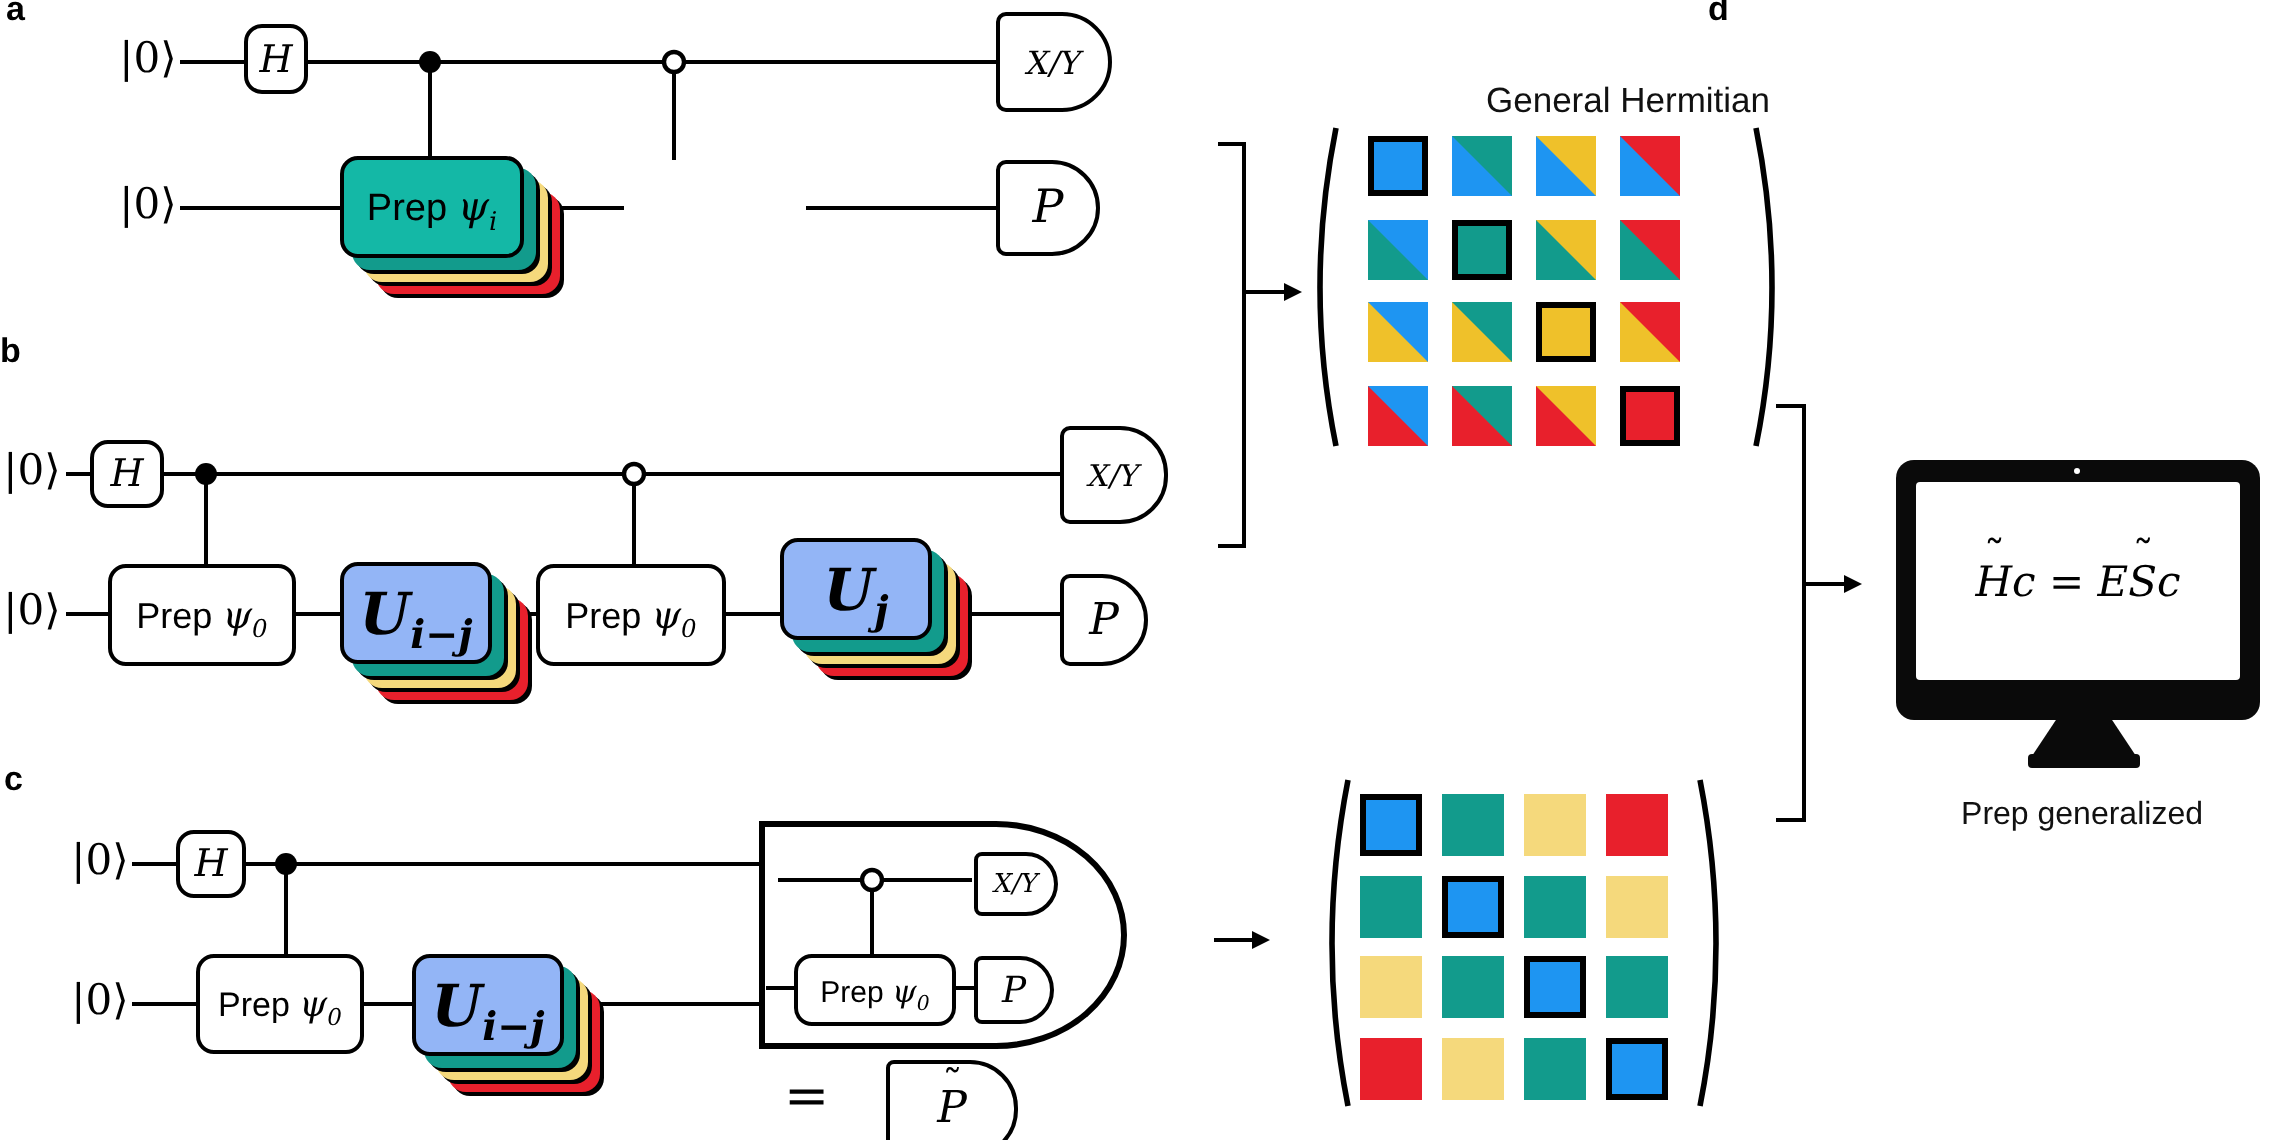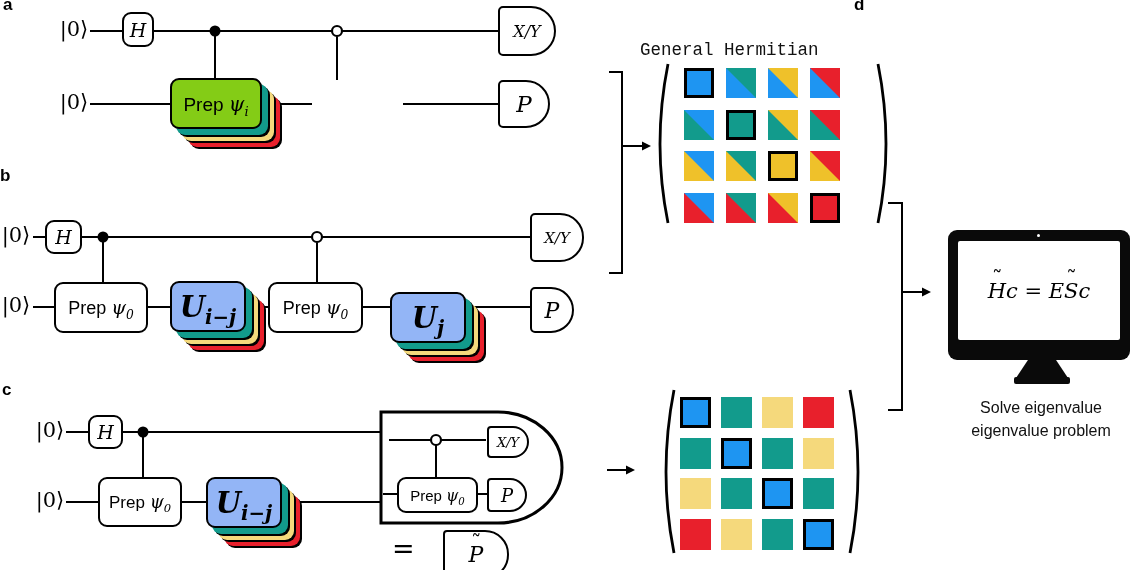--- a/index.html
+++ b/index.html
@@ -18,21 +18,21 @@
   .stack{box-sizing:border-box;border:2.5px solid #000;border-radius:9px;
          display:flex;align-items:center;justify-content:center;}
   .preplbl{font-size:19px;white-space:pre;}
   .wgate .preplbl{font-size:18px;}
   .psi{font-family:"DejaVu Serif",serif;font-style:italic;font-size:1.05em;}
   sub.s{font-family:"DejaVu Serif",serif;font-style:italic;font-size:0.68em;line-height:0;}
   .ulbl{font-family:"DejaVu Serif",serif;font-style:italic;font-weight:bold;font-size:29px;}
   .meas{box-sizing:border-box;background:#fff;border:2.8px solid #000;
         display:flex;align-items:center;justify-content:center;
         font-family:"DejaVu Serif",serif;font-style:italic;}
-  .mtitle{font-size:17.5px;text-align:left;color:#111;z-index:2;font-family:Liberation Mono, monospace;}
+  .mtitle{font-size:17.5px;text-align:right;color:#111;z-index:2;}
   .mcell{position:absolute;z-index:2;box-sizing:border-box;}
   .mdiag{border:3.5px solid #000;}
   .tilded{position:relative;display:inline-block;}
   .tilded .tl{position:absolute;top:-0.48em;left:52%;transform:translateX(-50%);
               font-style:normal;line-height:1;}
   
   .mon-frame{background:#0a0a0a;border-radius:9px;}
   .mon-screen{background:#fff;border-radius:2px;display:flex;align-items:center;justify-content:center;}
   .mon-cam{background:#fff;border-radius:50%;width:3px;height:3px;}
   .mon-stand{background:#0a0a0a;clip-path:polygon(23% 0,77% 0,100% 100%,0 100%);}
@@ -120,39 +120,39 @@
   </svg>
 
   <div class="abs panel-label" style="left:3px;top:-5px;">a</div>
   <div class="abs panel-label" style="left:0px;top:166px;">b</div>
   <div class="abs panel-label" style="left:2px;top:380px;">c</div>
   <div class="abs panel-label" style="left:854px;top:-5px;">d</div>
 
   <div class="abs ket" style="left:57px;top:18px;">|0⟩</div>
   <div class="abs ket" style="left:57px;top:91px;">|0⟩</div>
   <div class="abs gate hgate" style="left:122px;top:12px;width:32px;height:35px;">H</div>
-  <div class="abs stack" style="left: 170px; top: 78px; width: 92px; height: 51px; background: #84cc16; box-shadow: rgb(18, 155, 140) 6px 6px 0px 0px, rgb(0, 0, 0) 8px 8px 0px 0px, rgb(245, 217, 124) 12px 12px 0px 0px, rgb(0, 0, 0) 14px 14px 0px 0px, rgb(232, 32, 44) 18px 18px 0px 0px, rgb(0, 0, 0) 20px 20px 0px 0px;">
+  <div class="abs stack" style="left: 170px; top: 78px; width: 92px; height: 51px; background: #14b8a6; box-shadow: rgb(18, 155, 140) 6px 6px 0px 0px, rgb(0, 0, 0) 8px 8px 0px 0px, rgb(245, 217, 124) 12px 12px 0px 0px, rgb(0, 0, 0) 14px 14px 0px 0px, rgb(232, 32, 44) 18px 18px 0px 0px, rgb(0, 0, 0) 20px 20px 0px 0px;">
     <span class="preplbl"><span>Prep </span><span class="psi">ψ</span><sub class="s">i</sub></span>
   </div>
   <div class="abs meas" style="left:498px;top:6px;width:58px;height:50px;border-radius:5px 25px 25px 5px;font-size:16px;">X/Y</div>
   <div class="abs meas" style="left:498px;top:80px;width:52px;height:48px;border-radius:5px 24px 24px 5px;font-size:23px;">P</div>
 
   <div class="abs ket" style="left:-1px;top:224px;">|0⟩</div>
   <div class="abs ket" style="left:-1px;top:294px;">|0⟩</div>
   <div class="abs gate hgate" style="left:45px;top:220px;width:37px;height:34px;">H</div>
   <div class="abs gate wgate" style="left:54px;top:282px;width:94px;height:51px;">
     <span class="preplbl"><span>Prep </span><span class="psi">ψ</span><sub class="s">0</sub></span>
   </div>
   <div class="abs stack" style="left: 170px; top: 281px; width: 76px; height: 51px; background: rgb(147, 181, 246); box-shadow: rgb(18, 155, 140) 6px 6px 0px 0px, rgb(0, 0, 0) 8px 8px 0px 0px, rgb(245, 217, 124) 12px 12px 0px 0px, rgb(0, 0, 0) 14px 14px 0px 0px, rgb(232, 32, 44) 18px 18px 0px 0px, rgb(0, 0, 0) 20px 20px 0px 0px;">
     <span class="ulbl"><span>U</span><sub class="s">i−j</sub></span>
   </div>
   <div class="abs gate wgate" style="left:268px;top:282px;width:95px;height:51px;">
     <span class="preplbl"><span>Prep </span><span class="psi">ψ</span><sub class="s">0</sub></span>
   </div>
-  <div class="abs stack" style="left: 390px; top: 292px; width: 76px; height: 51px; background: rgb(147, 181, 246); box-shadow: rgb(18, 155, 140) 6px 6px 0px 0px, rgb(0, 0, 0) 8px 8px 0px 0px, rgb(245, 217, 124) 12px 12px 0px 0px, rgb(0, 0, 0) 14px 14px 0px 0px, rgb(232, 32, 44) 18px 18px 0px 0px, rgb(0, 0, 0) 20px 20px 0px 0px;">
+  <div class="abs stack" style="left: 390px; top: 269px; width: 76px; height: 51px; background: rgb(147, 181, 246); box-shadow: rgb(18, 155, 140) 6px 6px 0px 0px, rgb(0, 0, 0) 8px 8px 0px 0px, rgb(245, 217, 124) 12px 12px 0px 0px, rgb(0, 0, 0) 14px 14px 0px 0px, rgb(232, 32, 44) 18px 18px 0px 0px, rgb(0, 0, 0) 20px 20px 0px 0px;">
     <span class="ulbl"><span>U</span><sub class="s">j</sub></span>
   </div>
   <div class="abs meas" style="left:530px;top:213px;width:54px;height:49px;border-radius:5px 24px 24px 5px;font-size:15px;">X/Y</div>
   <div class="abs meas" style="left:530px;top:287px;width:44px;height:46px;border-radius:5px 23px 23px 5px;font-size:22px;">P</div>
 
   <div class="abs ket" style="left:33px;top:419px;">|0⟩</div>
   <div class="abs ket" style="left:33px;top:489px;">|0⟩</div>
   <div class="abs gate hgate" style="left:88px;top:415px;width:35px;height:34px;">H</div>
   <div class="abs gate wgate" style="left:98px;top:477px;width:84px;height:50px;">
     <span class="preplbl" style="font-size:17px;"><span>Prep </span><span class="psi">ψ</span><sub class="s">0</sub></span>
@@ -212,17 +212,16 @@
     </div>
 
   <div class="abs mon-frame" style="left:948px;top:230px;width:182px;height:130px;"></div>
   <div class="abs mon-cam" style="left:1037px;top:234px;"></div>
   <div class="abs mon-screen" style="left:958px;top:241px;width:162px;height:99px;">
     <span class="eq"><span class="tilded"><span class="tl">˜</span><span>H</span></span><span>c</span><span> = </span><span>E</span><span class="tilded"><span class="tl">˜</span><span>S</span></span><span>c</span></span>
   </div>
   <div class="abs mon-stand" style="left:1016px;top:360px;width:52px;height:18px;"></div>
   <div class="abs mon-base" style="left:1014px;top:377px;width:56px;height:7px;"></div>
   <div class="abs caption" style="left:942px;top:396px;width:198px;">
-    <div>Solve eigenvalue</div>
-    <div>eigenvalue problem</div>
+    <div>Prep generalized</div>
   </div>
 
 </div>
 
 </body></html>

